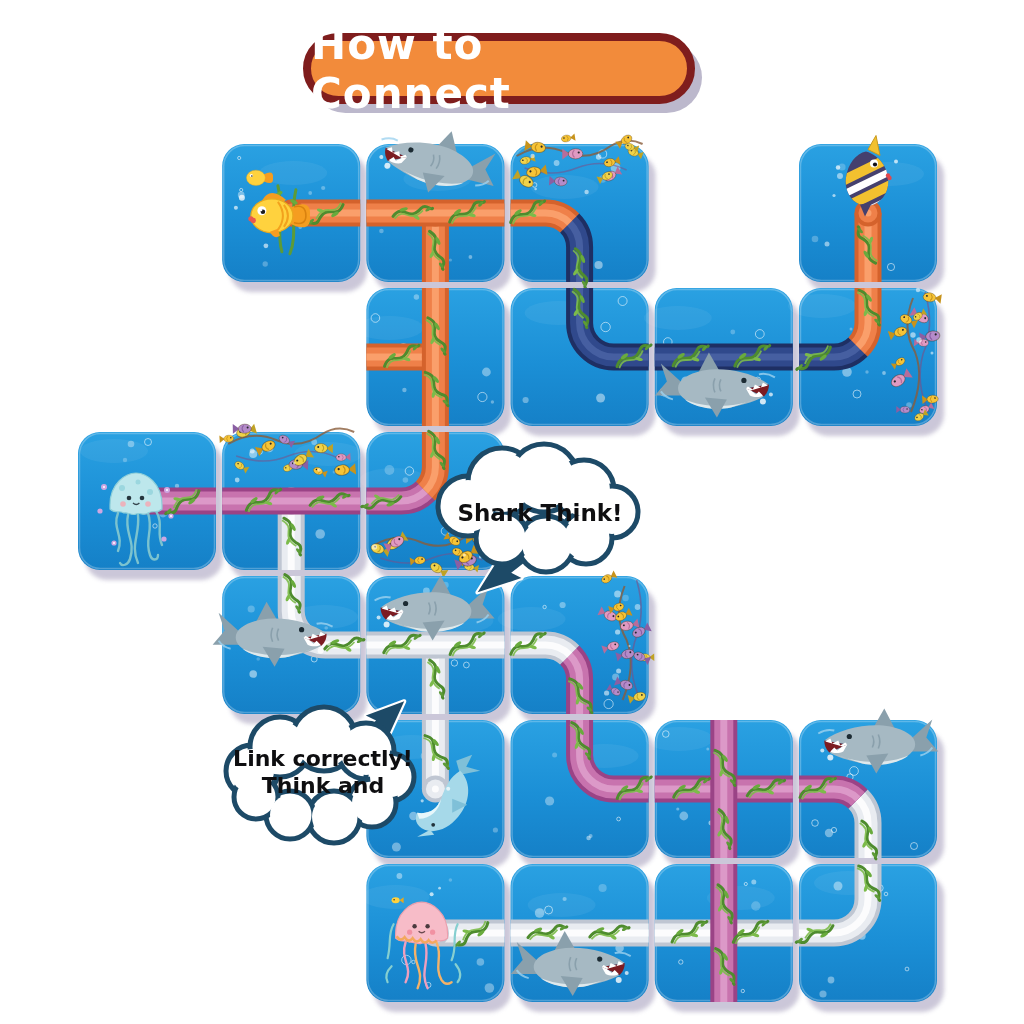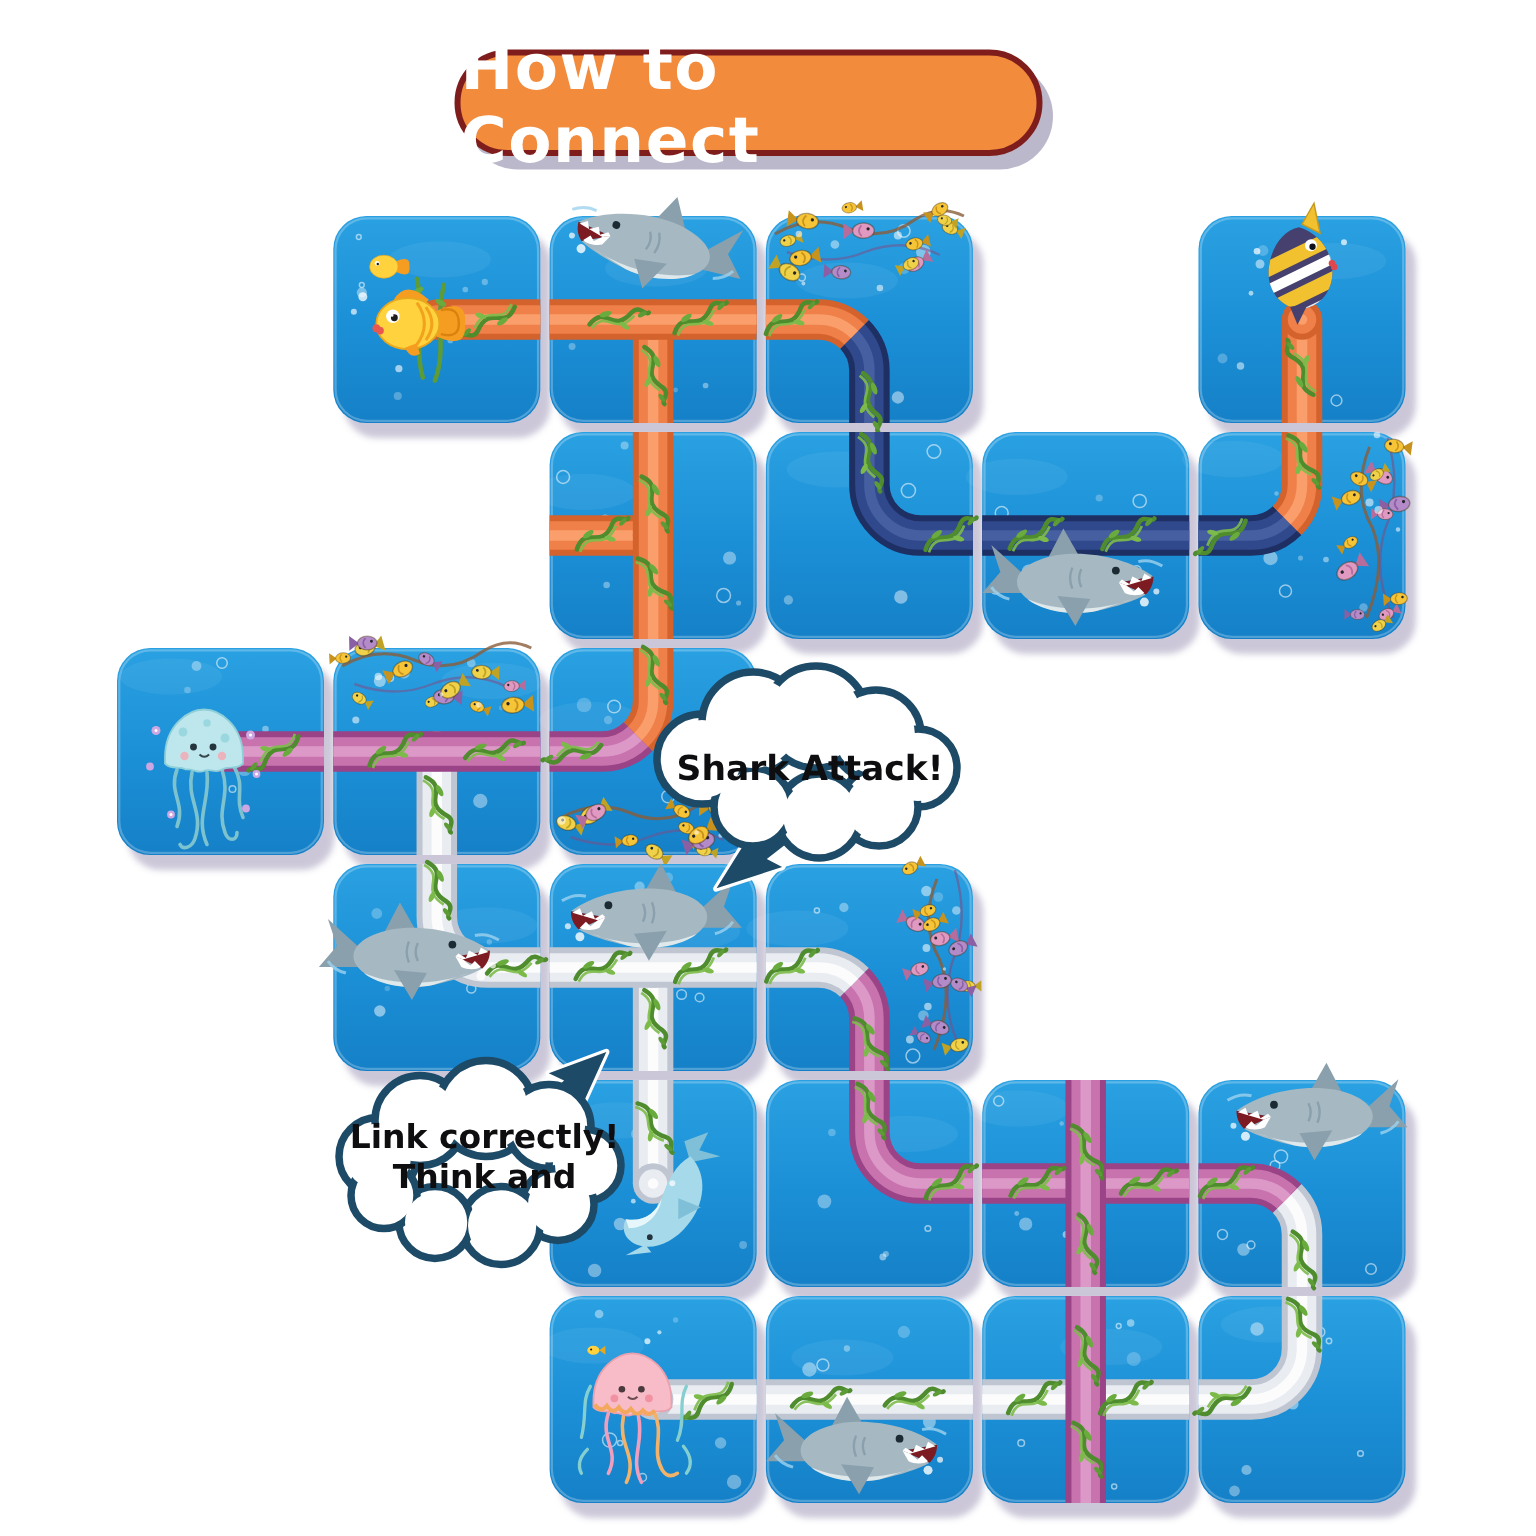--- a/index.html
+++ b/index.html
@@ -1,20 +1,20 @@
 <!DOCTYPE html>
 <html><head>
 <meta charset="utf-8">
 <style>
   html,body{margin:0;padding:0;background:#fff;}
   #stage{position:relative;width:1024px;height:1024px;background:#ffffff;overflow:hidden;
          font-family:"DejaVu Sans","Liberation Sans",sans-serif;}
   #board{position:absolute;left:0;top:0;z-index:1;}
   #banner{position:absolute;left:303px;top:33px;width:392px;height:71px;z-index:3;
-          background:#f28b3b;border:4px solid #7f1d1d;border-radius:40px;
+          background:#f28b3b;border:8px solid #7f1d1d;border-radius:40px;
           box-shadow:7px 9px 0 #bcb8cc;box-sizing:border-box;
           display:flex;align-items:center;justify-content:center;}
   #banner span{color:#ffffff;font-size:42px;font-weight:bold;letter-spacing:1px;}
   .cloud-text{position:absolute;z-index:2;text-align:center;color:#0e0e10;font-weight:bold;}
   #ct1{left:441px;top:500px;width:198px;font-size:23px;}
   #ct2{left:224px;top:745px;width:198px;font-size:22px;line-height:27px;}
 </style>
 </head>
 <body>
 
@@ -1500,19 +1500,19 @@
           <circle cx="256" cy="797" r="18" fill="#ffffff"></circle>
         </g>
       </g>
   </svg>
 
   <div id="banner">
     <span>How to Connect</span>
   </div>
 
   <div class="cloud-text" id="ct1">
-    <span>Shark Attack!</span>
+    <span>Shark Think!</span>
   </div>
   <div class="cloud-text" id="ct2">
     <div>Link correctly!</div>
     <div>Think and</div>
   </div>
 </div>
 
 </body></html>

